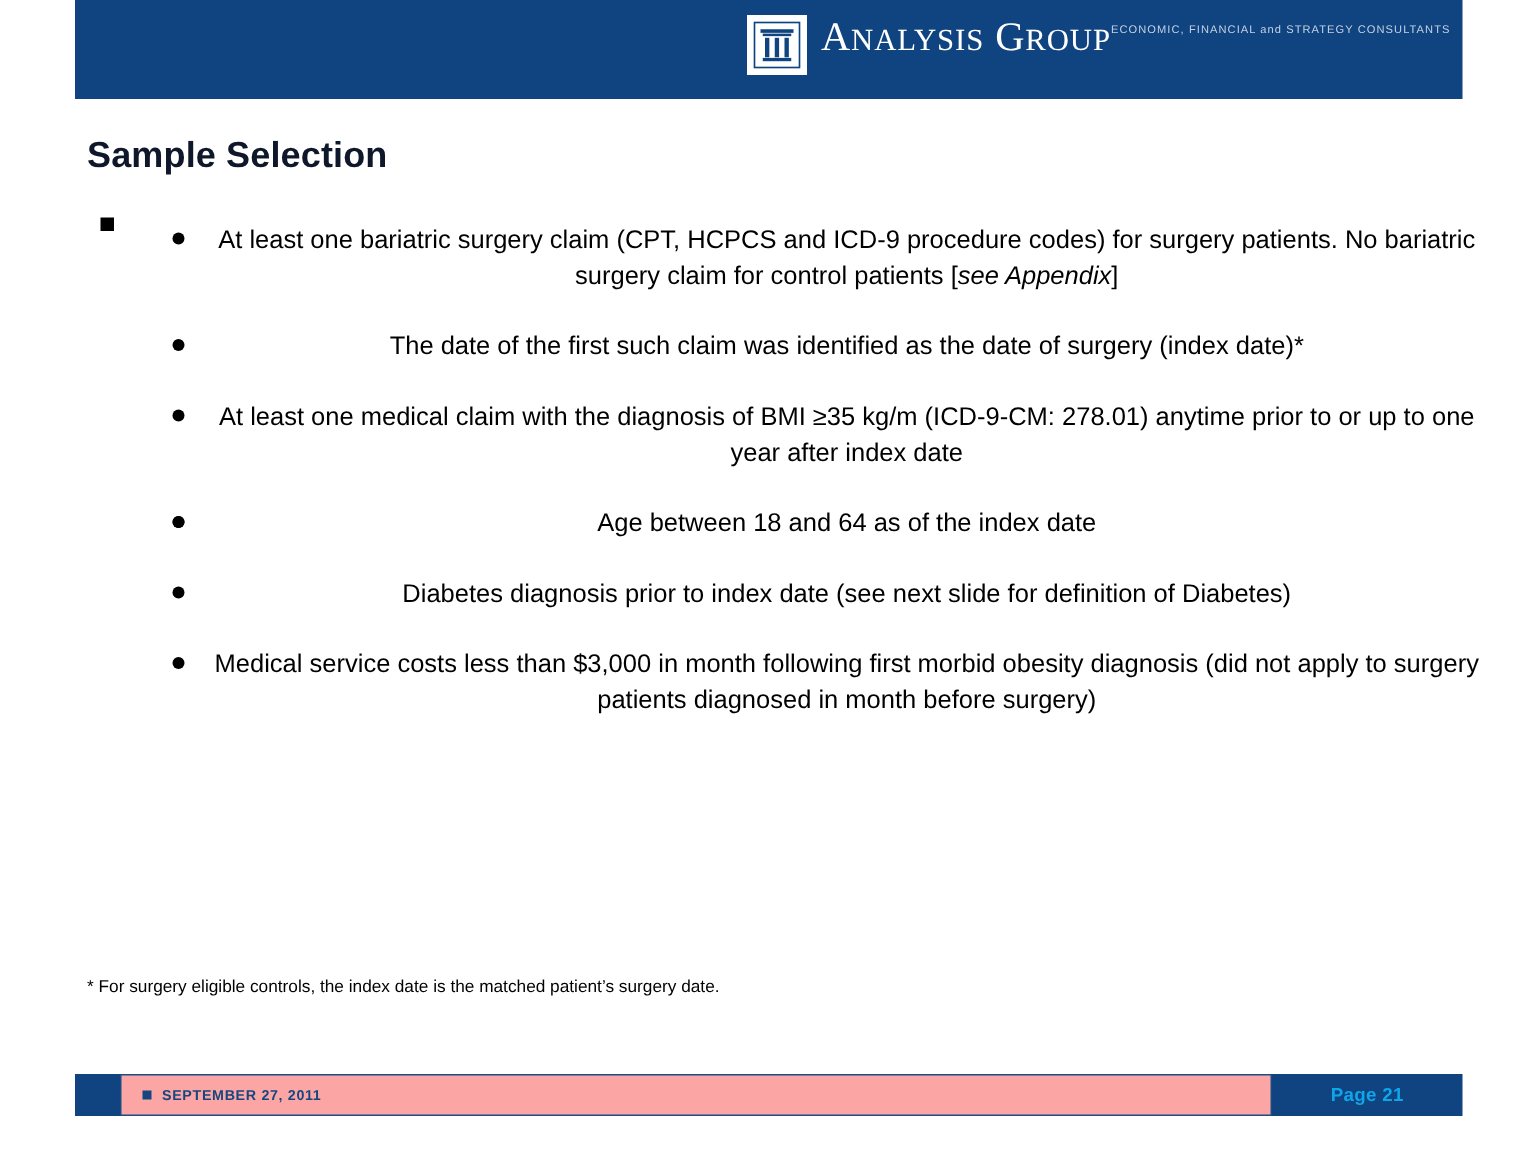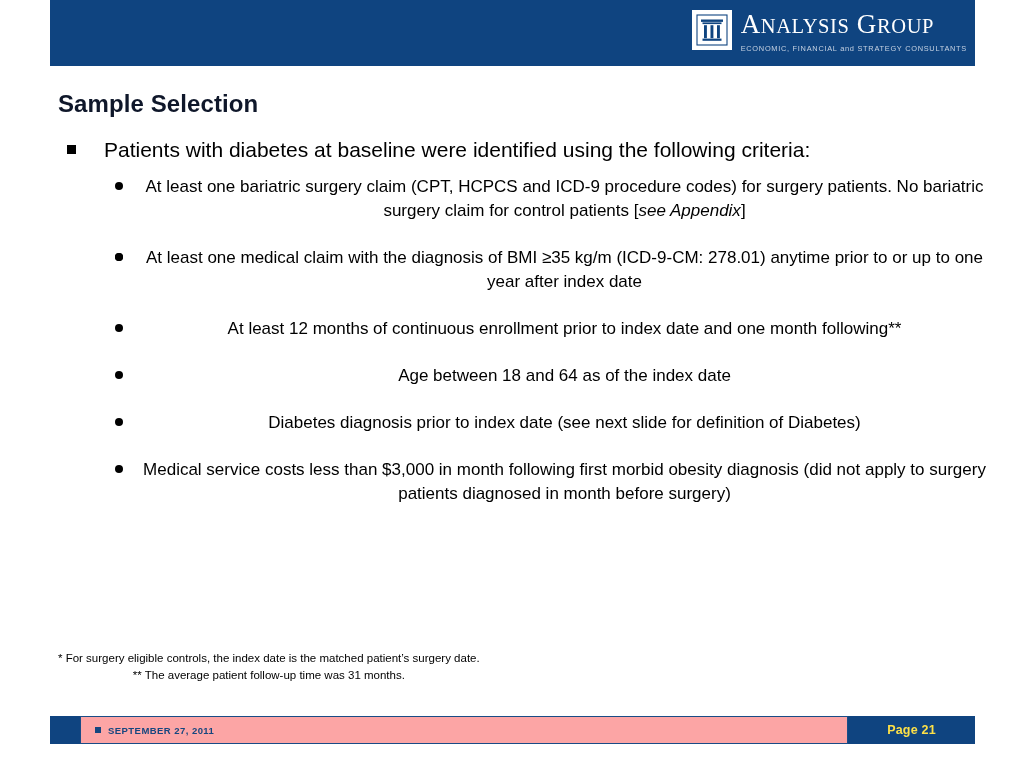--- a/index.html
+++ b/index.html
@@ -37,21 +37,20 @@
     width: 40px;
     height: 40px;
     background: #ffffff;
     margin-right: 9px;
     position: relative;
     flex: none;
   }
   .logo-mark svg { display: block; }
   .logo-words {
     display: flex;
-    flex-direction: column;
     justify-content: flex-end;
     padding-top: 1px;
   }
   .logo-name {
     color: #ffffff;
     font-family: "Liberation Serif", serif;
     font-size: 27px;
     line-height: 27px;
     letter-spacing: 0.6px;
     white-space: nowrap;
@@ -188,21 +187,21 @@
     width: 127px;
     height: 28px;
     background: #0f4480;
     display: flex;
     align-items: center;
     justify-content: center;
   }
   .footer-page-text {
     font-size: 12.5px;
     font-weight: bold;
-    color: #fde047;
+    color: #0ea5e9;
     letter-spacing: 0.2px;
   }
 </style>
 </head>
 <body>
 
 <div class="header-bar">
   <div class="logo-block">
     <div class="logo-mark">
       <svg width="40" height="40" viewBox="0 0 40 40" aria-hidden="true">
@@ -222,58 +221,56 @@
     </div>
   </div>
 </div>
 
 <div class="slide-title">Sample Selection</div>
 
 <div class="content">
 
   <div class="bullet-l1">
     <span class="marker-sq"></span>
-    <span>Patients with diabetes at baseline were identified using the following criteria:</span>
   </div>
 
   <ul class="sublist">
     <li class="bullet-l2">
       <span class="marker-dot"></span>
       <span>At least one bariatric surgery claim (CPT, HCPCS and ICD-9 procedure codes) for surgery patients. No bariatric surgery claim for control patients [</span><span class="ital">see Appendix</span><span>]</span>
     </li>
     <li class="bullet-l2">
       <span class="marker-dot"></span>
+      <span>The date of the first such claim was identified as the date of surgery (index date)*</span><span class="ital"></span><span></span>
+    </li>
+    <li class="bullet-l2">
+      <span class="marker-dot"></span>
+      <span>At least one medical claim with the diagnosis of BMI ≥35 kg/m (ICD-9-CM: 278.01) anytime prior to or up to one year after index date</span><span class="ital"></span><span></span>
+    </li>
+    <li class="bullet-l2">
+      <span class="marker-dot"></span>
       <span class="ital"></span><span></span>
-    </li>
-    <li class="bullet-l2">
-      <span class="marker-dot"></span>
-      <span>At least one medical claim with the diagnosis of BMI ≥35 kg/m (ICD-9-CM: 278.01) anytime prior to or up to one year after index date</span><span class="ital"></span><span></span>
-    </li>
-    <li class="bullet-l2">
-      <span class="marker-dot"></span>
-      <span>At least 12 months of continuous enrollment prior to index date and one month following**</span><span class="ital"></span><span></span>
     </li>
     <li class="bullet-l2">
       <span class="marker-dot"></span>
       <span>Age between 18 and 64 as of the index date</span><span class="ital"></span><span></span>
     </li>
     <li class="bullet-l2">
       <span class="marker-dot"></span>
       <span>Diabetes diagnosis prior to index date (see next slide for definition of Diabetes)</span><span class="ital"></span><span></span>
     </li>
     <li class="bullet-l2">
       <span class="marker-dot"></span>
       <span>Medical service costs less than $3,000 in month following first morbid obesity diagnosis (did not apply to surgery patients diagnosed in month before surgery)</span><span class="ital"></span><span></span>
     </li>
   </ul>
 </div>
 
 <div class="footnotes">
   <div>* For surgery eligible controls, the index date is the matched patient’s surgery date.</div>
-  <div>** The average patient follow-up time was 31 months.</div>
 </div>
 
 <div class="footer">
   <div class="footer-left-block"></div>
   <div class="footer-date-box">
     <span class="footer-date-sq"></span>
     <span class="footer-date-text">SEPTEMBER 27, 2011</span>
   </div>
   <div class="footer-page-box">
     <span class="footer-page-text">Page 21</span>

